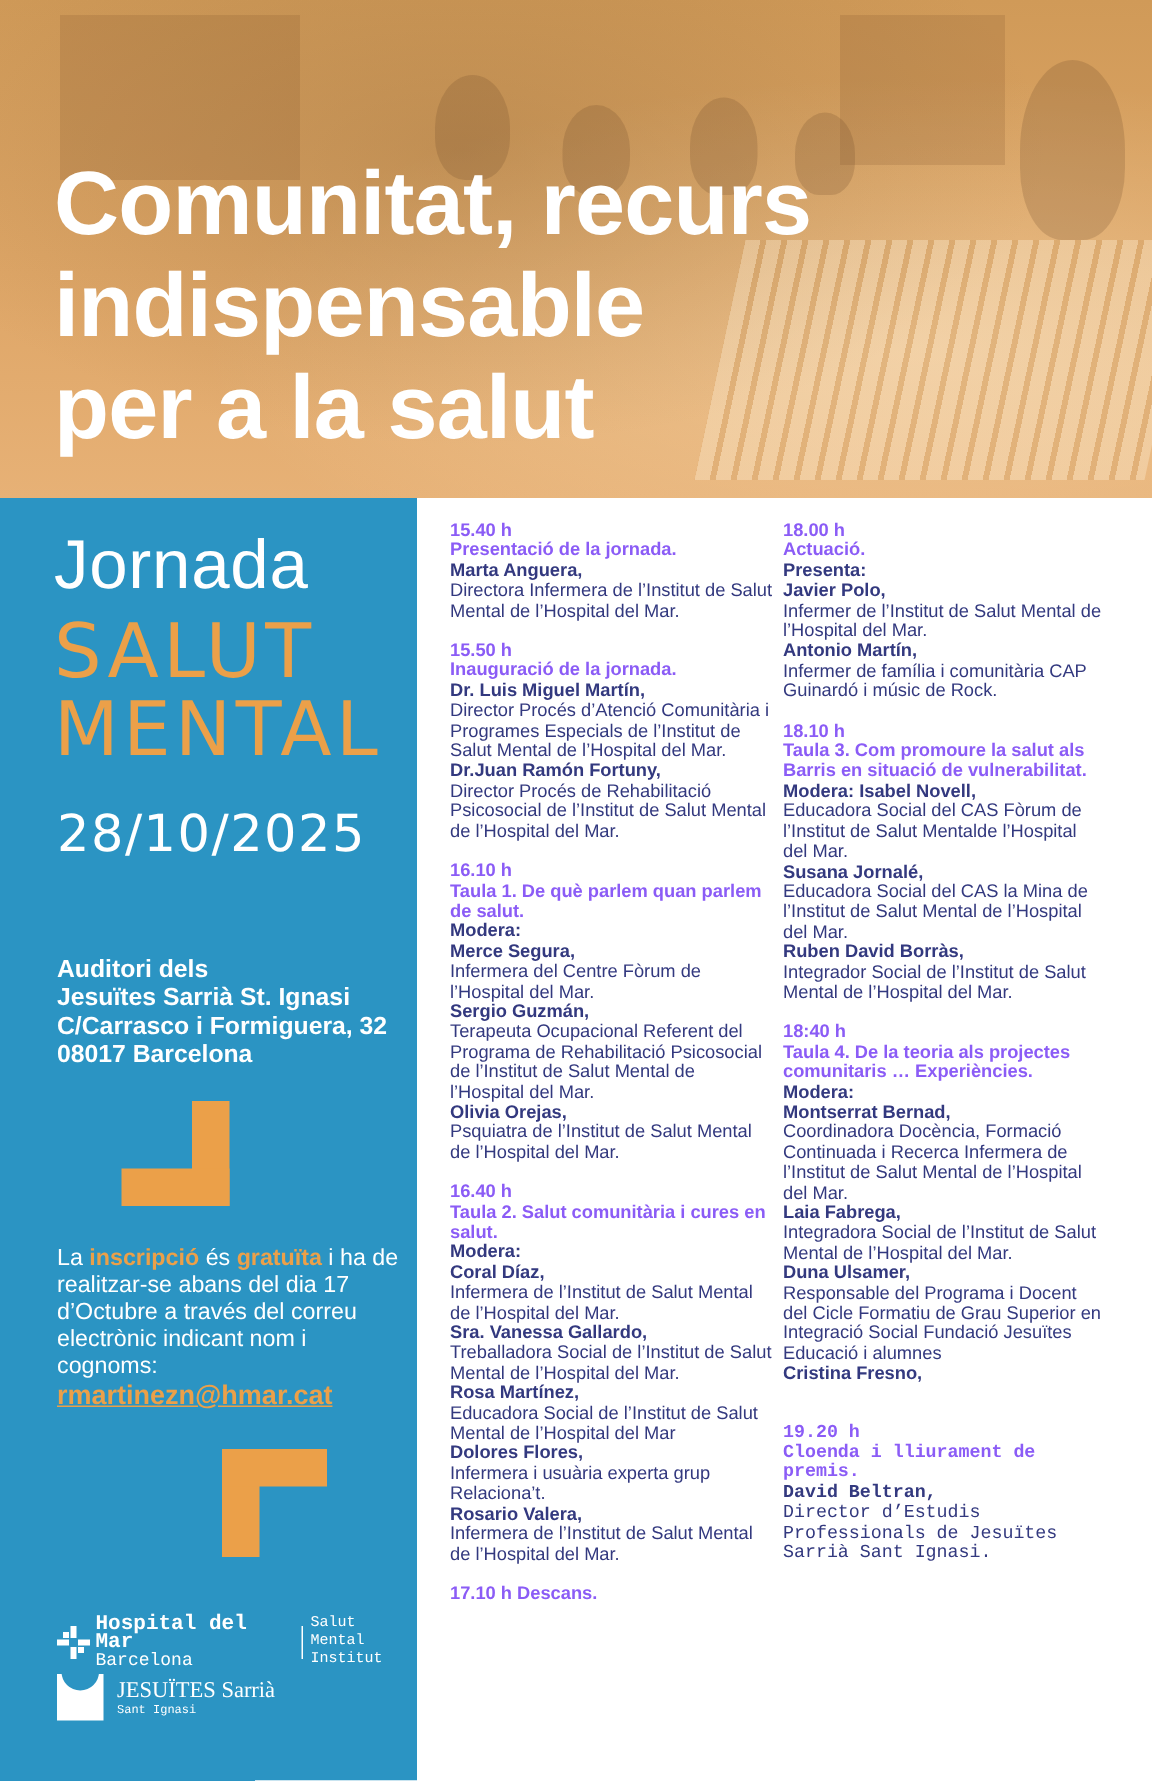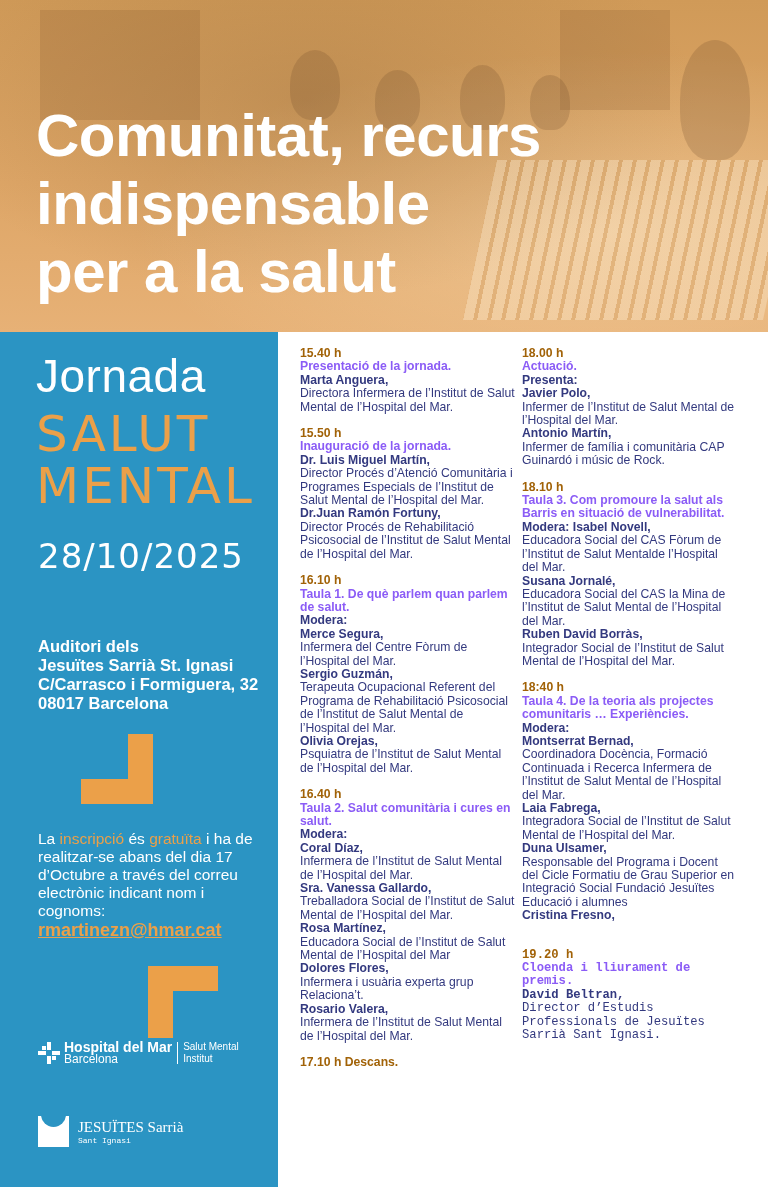--- a/index.html
+++ b/index.html
@@ -33,48 +33,48 @@
   .salut { position: absolute; left: 36px; top: 76px; color: #eba049; font-size: 50px; line-height: 52px; font-weight: 400; letter-spacing: 3px; font-family: "DejaVu Sans", sans-serif; }
   .salut span { display: block; }
   .datetime { position: absolute; left: 38px; top: 205px; font-size: 34px; line-height: 38px; font-family: "DejaVu Sans", sans-serif; letter-spacing: 1px; }
   .datetime span { display: block; }
   .venue { position: absolute; left: 38px; top: 305px; font-size: 16.5px; line-height: 19px; font-weight: 700; }
   .venue span { display: block; }
   .corner1 { position: absolute; left: 81px; top: 402px; width: 72px; height: 70px; }
   .corner1 .v { position: absolute; right: 0; top: 0; width: 25px; height: 70px; background: #eba049; }
   .corner1 .h { position: absolute; left: 0; bottom: 0; width: 72px; height: 25px; background: #eba049; }
   .inscr { position: absolute; left: 38px; top: 498px; width: 235px; font-size: 15.5px; line-height: 18px; font-weight: 400; }
-  .inscr .hl { color: #eba049; font-weight: 400; }
+  .inscr .hl { color: #eba049; font-weight: 700; }
   .inscr .email { display: block; color: #eba049; font-weight: 700; font-size: 18px; margin-top: 1px; text-decoration: underline; }
   .corner2 { position: absolute; left: 148px; top: 634px; width: 70px; height: 72px; }
   .corner2 .v { position: absolute; left: 0; top: 0; width: 25px; height: 72px; background: #eba049; }
   .corner2 .h { position: absolute; left: 0; top: 0; width: 70px; height: 25px; background: #eba049; }
 
-  .logo-hm { position: absolute; left: 38px; top: 709px; display: flex; align-items: center; }
+  .logo-hm { position: absolute; left: 38px; top: 745px; display: flex; align-items: center; font-family: Liberation Mono, monospace; }
   .hm-icon { width: 22px; height: 22px; position: relative; margin-right: 4px; }
   .hm-icon i { position: absolute; background: #fff; }
   .hm-text { line-height: 12px; }
   .hm-name { font-weight: 700; font-size: 14px; display: block; }
   .hm-city { font-size: 12px; display: block; }
   .hm-sep { width: 1px; height: 22px; background: #fff; margin: 0 5px; }
   .hm-inst { font-size: 10px; line-height: 12px; }
   .hm-inst span { display: block; }
   .logo-js { position: absolute; left: 38px; top: 784px; display: flex; align-items: flex-start; }
   .js-box { width: 31px; height: 31px; background: #fff; position: relative; overflow: hidden; margin-right: 9px; }
   .js-box .sun { position: absolute; left: 3px; top: -14px; width: 25px; height: 25px; border-radius: 50%; background: #2b94c3; }
   .js-text { font-family: "Liberation Serif", serif; }
   .js-name { font-size: 15px; display: block; margin-top: 3px; }
   .js-sub { font-size: 8px; display: block; font-family: Liberation Mono, monospace; }
 
   
   .col { position: absolute; top: 347px; width: 215px; font-size: 12.2px; line-height: 13.4px; color: #33397f; }
   .col1 { left: 300px; }
   .col2 { left: 522px; }
   .block { margin-bottom: 13px; }
-  .t { color: #a16207; font-weight: 700; display: block; }
+  .t { color: #8b5cf6; font-weight: 700; display: block; }
   .s { color: #8b5cf6; font-weight: 700; display: block; }
   .n { font-weight: 700; display: block; }
   .r { display: block; }
 </style>
 </head>
 <body>
 
 <div class="header">
   <div class="shelf" style="left:40px;top:10px;width:160px;height:110px;"></div>
   <div class="shelf" style="left:560px;top:10px;width:110px;height:100px;"></div>

